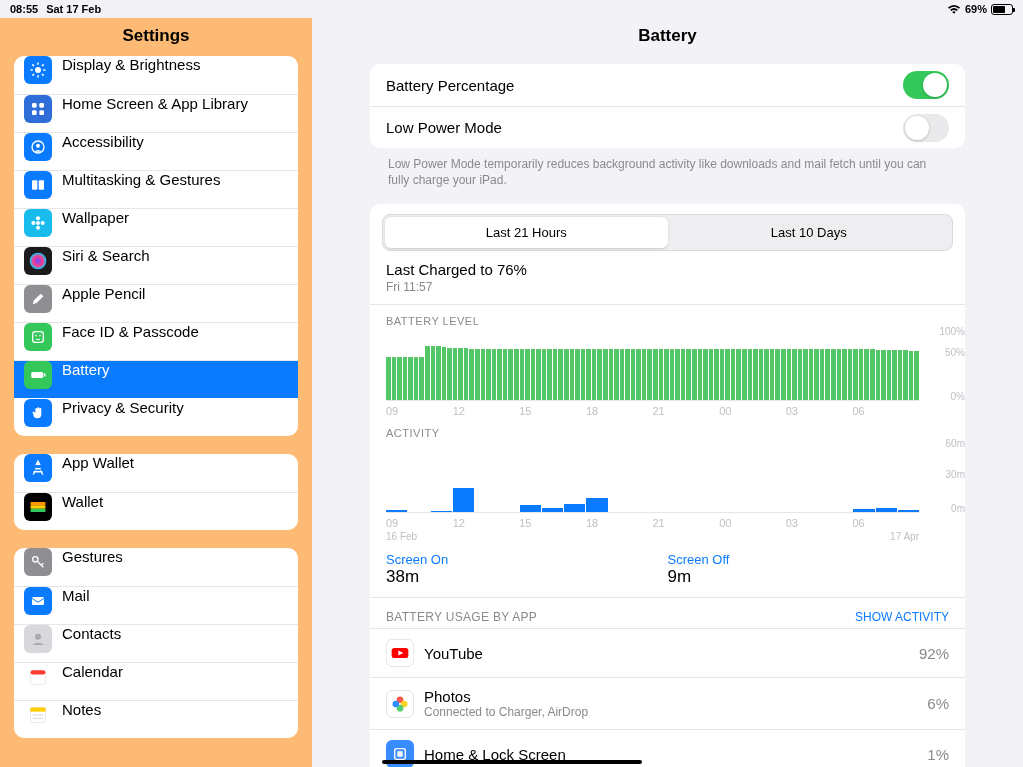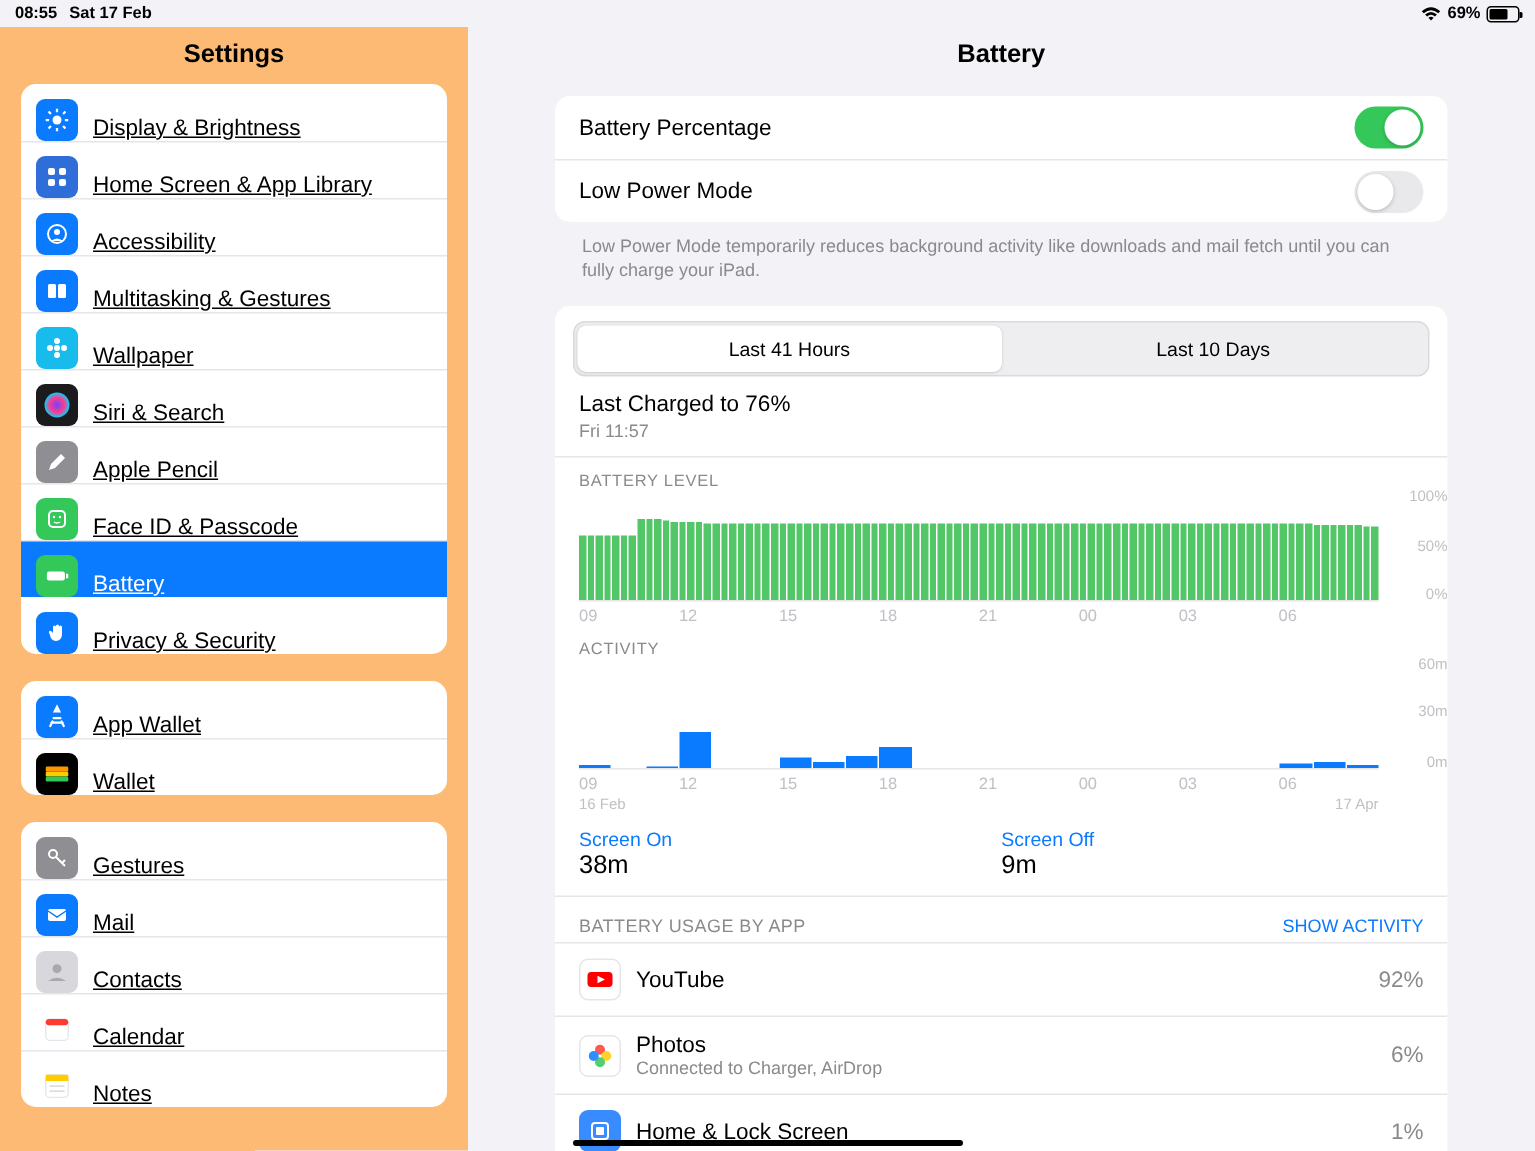--- a/index.html
+++ b/index.html
@@ -10,21 +10,21 @@
   .battery-icon { width: 22px; height: 11px; border: 1.5px solid #000; border-radius: 3px; position: relative; }
   .battery-icon::after { content:""; position:absolute; right:-3px; top:3px; width:2px; height:4px; background:#000; border-radius:0 1px 1px 0;}
   .battery-fill { position:absolute; left:1px; top:1px; bottom:1px; background:#000; border-radius:1px; }
   .wifi-icon { width: 14px; }
 
   .cols { display:flex; position:absolute; top:0; left:0; right:0; bottom:0; padding-top:18px; }
   .sidebar { width: 312px; background:#fdba74; display:flex; flex-direction:column; }
   .sb-title { text-align:center; font-weight:600; font-size:17px; padding:8px 0 10px; }
   .sb-scroll { overflow-y:auto; flex:1; padding: 0 14px 20px; }
   .group { background:#fff; border-radius:10px; margin-bottom:18px; overflow:hidden; }
-  .row { display:flex; align-items:flex-end; height:38px; padding:0 10px; cursor:pointer;text-decoration:underline; }
+  .row { display:flex; align-items:flex-start; height:38px; padding:0 10px; cursor:pointer; }
   .row + .row { border-top: 0.5px solid #e5e5ea; }
   .row.selected { background:#0a7aff; color:#fff; }
   .row.selected + .row { border-top-color: transparent; }
   .icon { width:28px; height:28px; border-radius:6px; display:flex; align-items:center; justify-content:center; margin-right:10px; flex:none; color:#fff; font-size:16px; }
   .row-label { font-size:15px; }
 
   .main { flex:1; display:flex; flex-direction:column; }
   .main-title { text-align:center; font-weight:600; font-size:17px; padding:8px 0 10px; }
   .main-scroll { overflow-y:auto; flex:1; padding: 8px 58px 10px; }
   .card { background:#fff; border-radius:10px; overflow:hidden; }
@@ -300,34 +300,34 @@
           <span class="label">Low Power Mode</span>
           <span class="toggle off">
               <span class="knob"></span>
             </span>
         </div>
       </div>
       <div class="footnote">Low Power Mode temporarily reduces background activity like downloads and mail fetch until you can fully charge your iPad.</div>
 
       <div class="card">
         <div class="seg">
-          <button class="active">Last 41 Hours</button>
+          <button class="active">Last 21 Hours</button>
           <button>Last 10 Days</button>
         </div>
 
         <div class="section-pad">
           <div class="charged-title">Last Charged to 76%</div>
           <div class="charged-sub">Fri 11:57</div>
         </div>
         <hr class="sep">
 
         <div class="chart-head">BATTERY LEVEL</div>
         <div class="chart">
           <span class="ylab" style="top:-3px">100%</span>
-          <span class="ylab" style="top:30px">50%</span>
+          <span class="ylab" style="top:18px">50%</span>
           <span class="ylab" style="top:62px">0%</span>
           <div class="chart-body">
               <div class="bars" id="bars-green">
                 <div class="bar" style="height: 43.2px;"></div>
                 <div class="bar" style="height: 43.2px;"></div>
                 <div class="bar" style="height: 43.2px;"></div>
                 <div class="bar" style="height: 43.2px;"></div>
                 <div class="bar" style="height: 43.2px;"></div>
                 <div class="bar" style="height: 43.2px;"></div>
                 <div class="bar" style="height: 43.2px;"></div>

